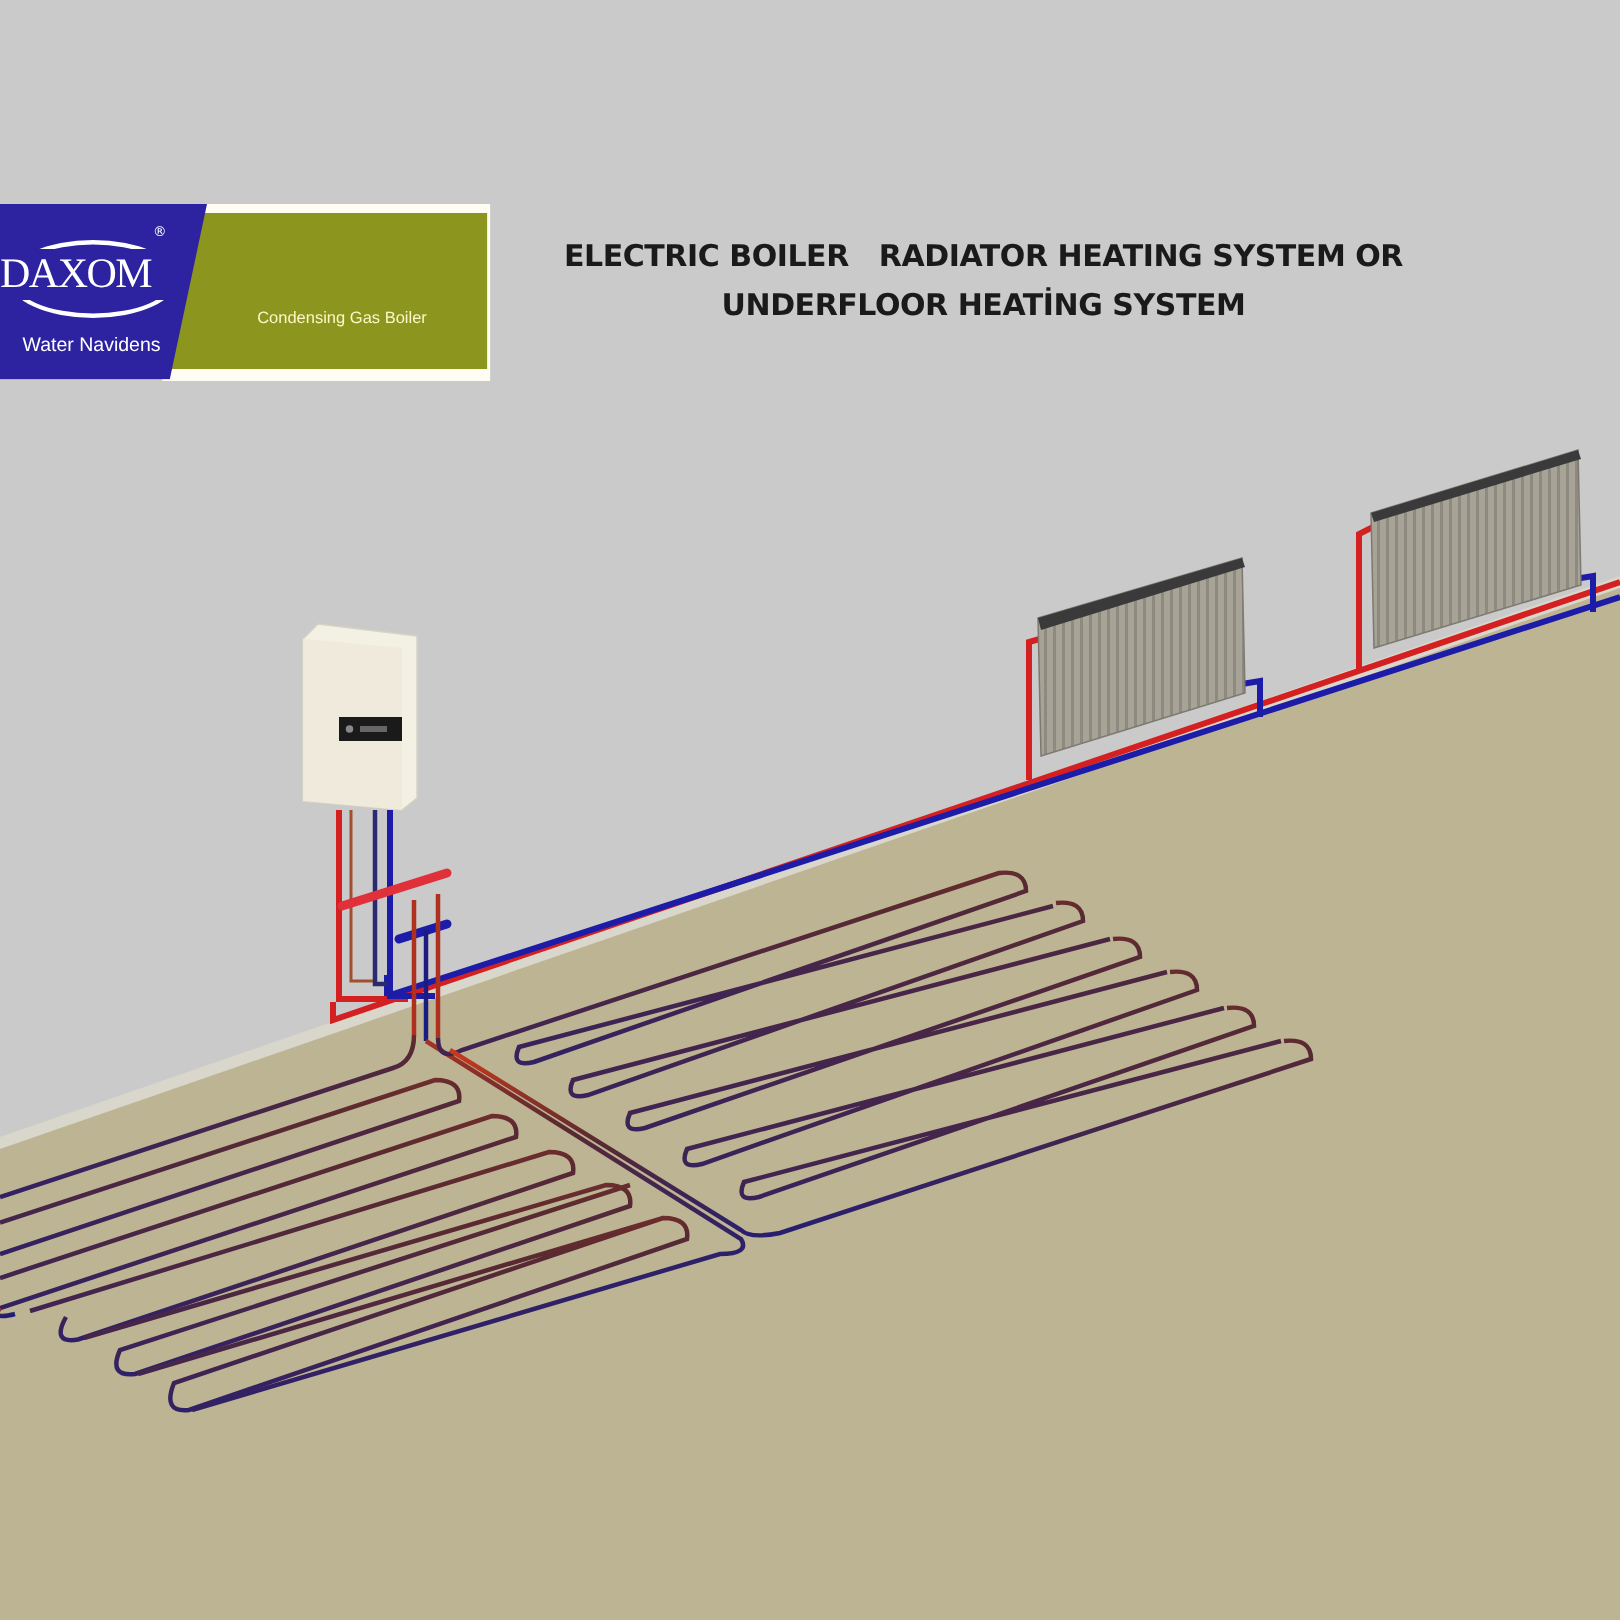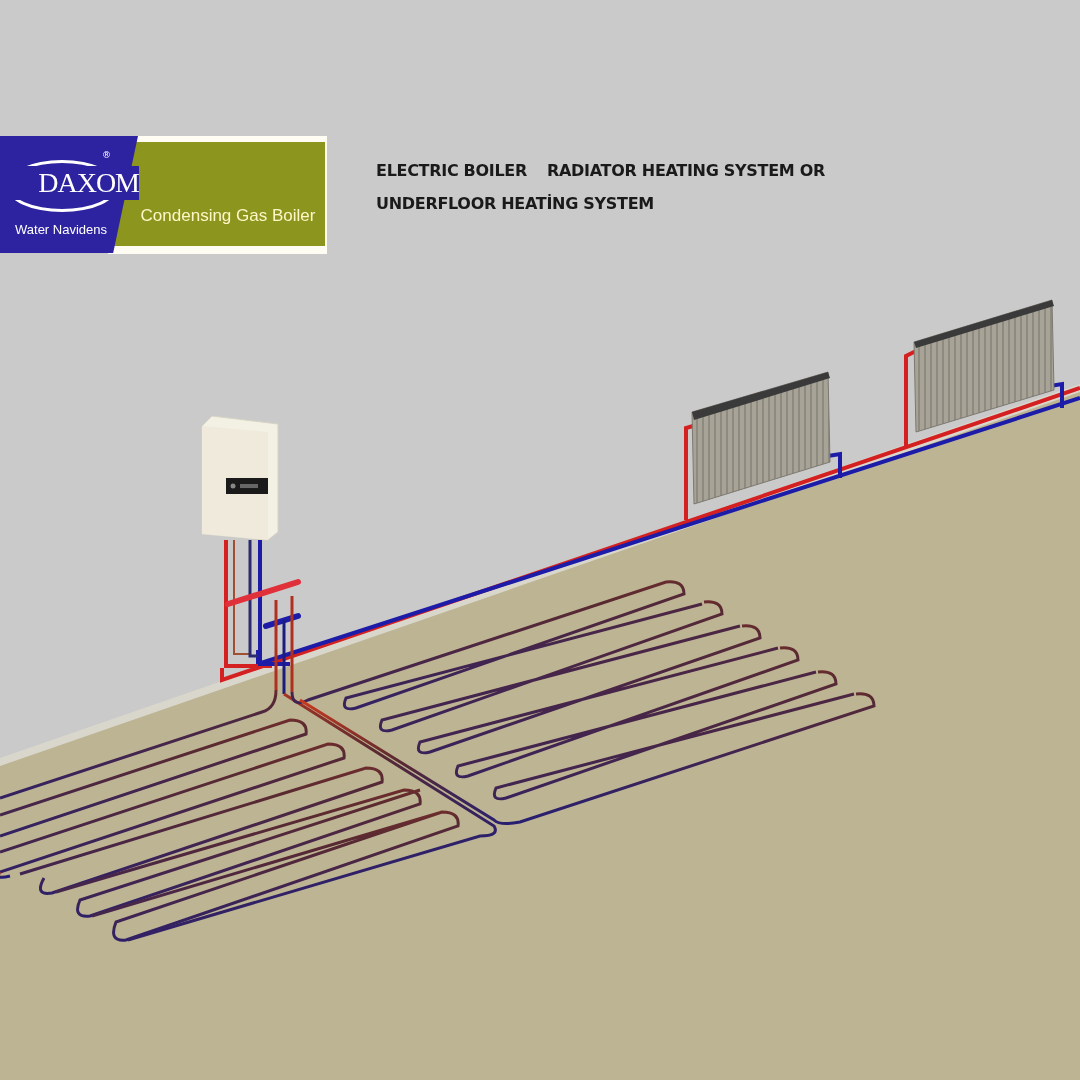--- a/index.html
+++ b/index.html
@@ -1,28 +1,28 @@
 <!DOCTYPE html>
 <html><head>
 <meta charset="utf-8">
 <style>
   html,body{margin:0;padding:0;}
   body{width:1080px;height:1080px;overflow:hidden;background:#cacaca;position:relative;font-family:"DejaVu Sans",sans-serif;}
   #scene{position:absolute;left:0;top:0;width:1080px;height:1080px;}
   .logo{position:absolute;left:0;top:136px;width:327px;height:118px;}
   .daxom{position:absolute;left:0;top:0;width:138px;height:117px;background:#2d23a0;clip-path:polygon(0 0,100% 0,82% 100%,0 100%);}
   .daxom-ellipse{position:absolute;left:6px;top:24px;width:112px;height:52px;border:3px solid #fff;border-radius:50%;box-sizing:border-box;}
-  .daxom-name{position:absolute;left:0;top:30px;width:122px;text-align:right;color:#fff;font-family:"Liberation Serif",serif;font-size:28px;letter-spacing:-1px;background:#2d23a0;line-height:34px;padding-left:17px;}
+  .daxom-name{position:absolute;left:0;top:30px;width:122px;text-align:left;color:#fff;font-family:"Liberation Serif",serif;font-size:28px;letter-spacing:-1px;background:#2d23a0;line-height:34px;}
   .daxom-reg{position:absolute;left:102px;top:14px;color:#fff;font-size:9px;}
   .daxom-sub{position:absolute;left:6px;top:86px;width:110px;text-align:center;color:#fff;font-family:"Liberation Sans",sans-serif;font-size:13px;}
   .navidens-frame{position:absolute;left:108px;top:0;width:219px;height:118px;background:#fffdf3;clip-path:polygon(10% 0,100% 0,100% 100%,0 100%);}
   .navidens{position:absolute;left:112px;top:6px;width:213px;height:104px;background:#8c961e;clip-path:polygon(10% 0,100% 0,100% 100%,0 100%);}
   .nav-title{position:absolute;left:138px;top:30px;width:180px;text-align:center;color:#fffbe0;font-family:"Liberation Sans",sans-serif;font-size:31px;letter-spacing:0.5px;}
-  .nav-sub{position:absolute;left:138px;top:70px;width:180px;text-align:center;color:#fff6c8;font-family:"Liberation Sans",sans-serif;font-size:17px;}
-  .heading{position:absolute;left:376px;top:154px;color:#1a1a1a;font-family:"DejaVu Sans",sans-serif;font-weight:bold;font-size:16px;line-height:33px;letter-spacing:-0.3px;}
+  .nav-sub{position:absolute;left:138px;top:70px;width:180px;text-align:center;color:#fff6c8;font-family:"Liberation Sans",sans-serif;font-size:11px;}
+  .heading{position:absolute;left:376px;top:154px;color:#1a1a1a;font-family:"DejaVu Sans",sans-serif;font-weight:bold;font-size:20px;line-height:33px;letter-spacing:-0.3px;text-align:center;}
   .heading .gap{display:inline-block;width:20px;}
 </style>
 </head>
 <body>
 
 <svg id="scene" viewBox="0 0 1080 1080" xmlns="http://www.w3.org/2000/svg">
   <defs>
     <linearGradient id="coilL" x1="0" y1="0" x2="0.5" y2="1">
       <stop offset="0" stop-color="#d43a1c"></stop>
         <stop offset="0.45" stop-color="#5a2a30"></stop>

